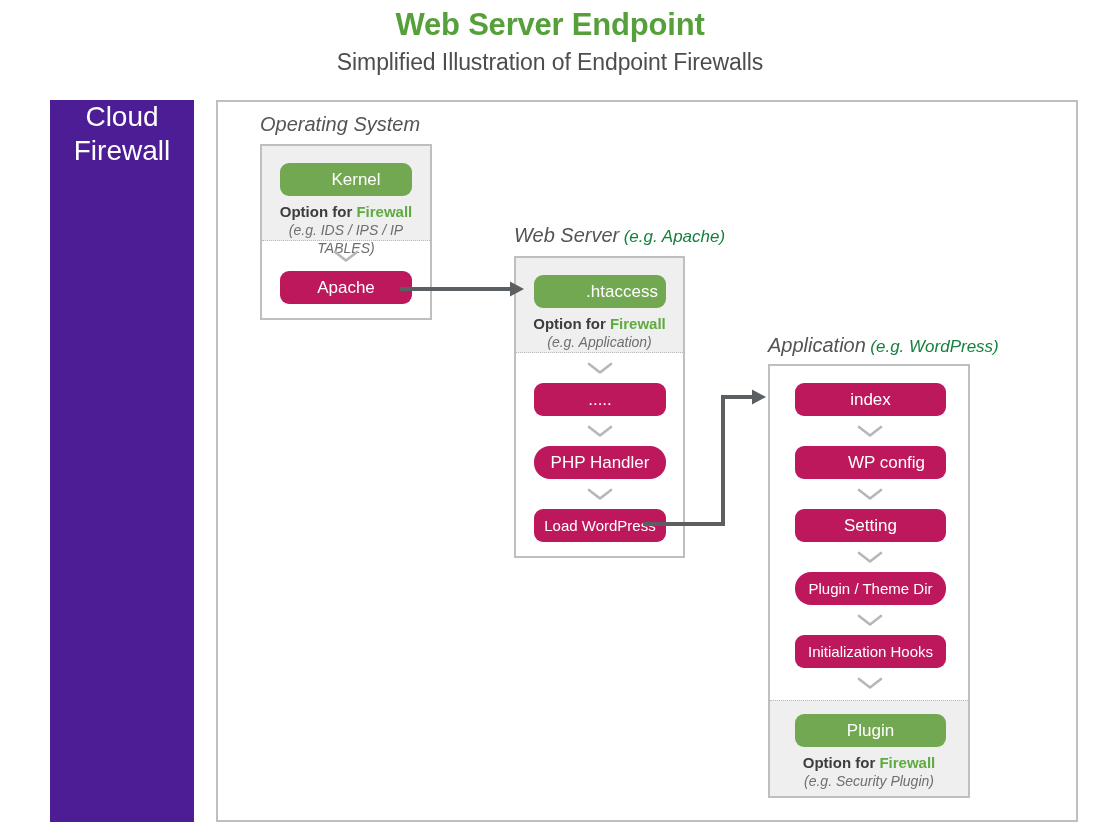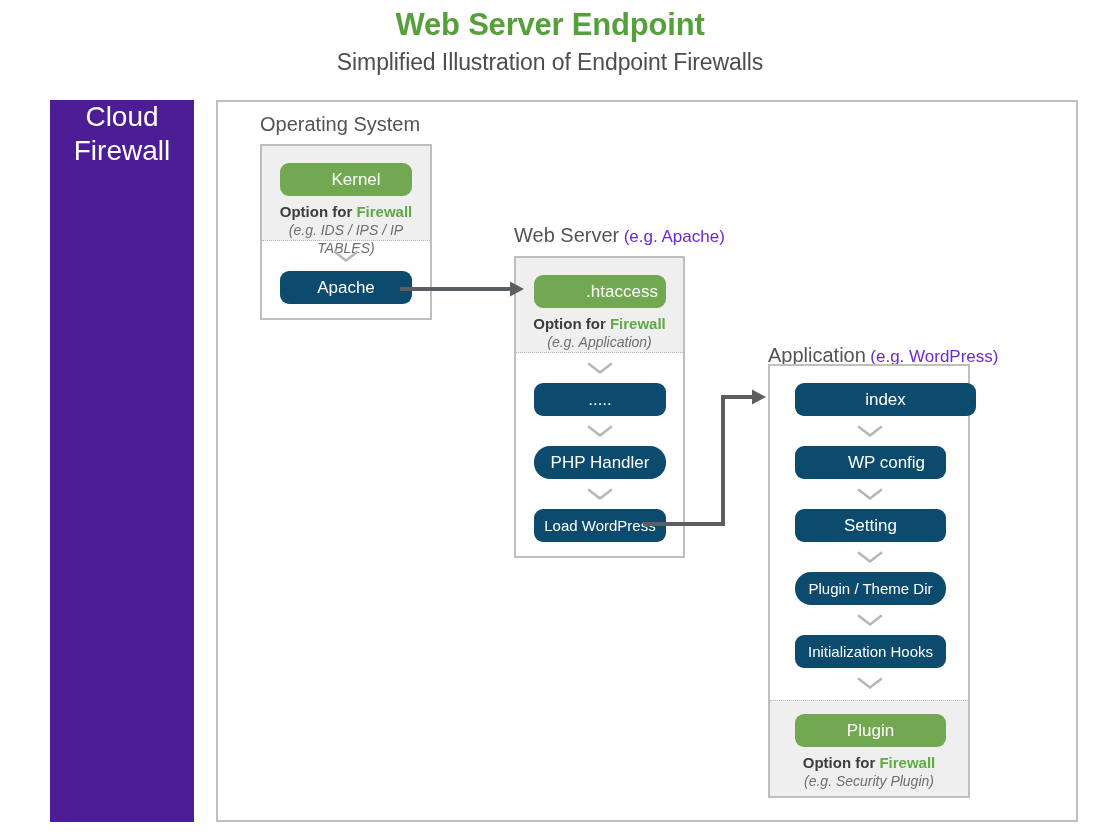--- a/index.html
+++ b/index.html
@@ -30,43 +30,43 @@
     color:#ffffff;font-size:28px;line-height:34px;text-align:center;font-weight:normal;
   }
 
   
   .outer-panel{
     position:absolute;left:216px;top:100px;width:862px;height:722px;
     background:#ffffff;border:2px solid #bfbfbf;box-sizing:border-box;
   }
 
   
-  .section-label{position:absolute;white-space:nowrap;}
+  .section-label{position:absolute;white-space:nowrap;font-style:italic;}
   .section-label .main{font-size:20px;color:#545454;}
-  .section-label .paren{font-size:17px;color:#6d28d9;}
+  .section-label .paren{font-size:17px;color:#15803d;}
 
   
   .inner-box{
     position:absolute;background:#ffffff;border:2px solid #bfbfbf;
     box-sizing:border-box;
   }
   .tint{
     position:absolute;left:0;right:0;background:#efefef;box-sizing:border-box;
   }
   .tint.top{top:0;border-bottom:1px dotted #b9b9b9;}
   .tint.bottom{bottom:0;border-top:1px dotted #b9b9b9;}
 
   
   .pill{
     position:absolute;border-radius:9px;display:flex;align-items:center;
     justify-content:center;color:#ffffff;font-size:17px;box-sizing:border-box;
     white-space:nowrap;
   }
   .pill.green{background:#73a852;}
-  .pill.dark{background:#0c4a6e;}
+  .pill.dark{background:#be185d;}
   .pill.small{font-size:15px;}
 
   
   .option{
     position:absolute;text-align:center;width:100%;left:0;
   }
   .option .line1{font-size:15px;font-weight:bold;color:#3d3d3d;line-height:19px;}
   .option .line1 .fw{color:#5faa41;}
   .option .line2{font-size:14px;font-style:italic;color:#6e6e6e;line-height:18px;}
 
@@ -162,28 +162,28 @@
       <svg width="26" height="14" viewBox="0 0 26 14">
           <polyline points="2,3 13,11.5 24,3" fill="none" stroke="#b7b7b7" stroke-width="2.6" stroke-linecap="round" stroke-linejoin="round"></polyline>
         </svg>
     </div>
 
     <div class="pill dark small" style="left:18px;top:251px;width:132px;height:33px;">
       <span>Load WordPress</span>
     </div>
   </div>
 
-  <div class="section-label" style="left:768px;top:344px;">
+  <div class="section-label" style="left:768px;top:334px;">
     <span class="main">Application</span> <span class="paren">(e.g. WordPress)</span>
   </div>
 
   <div class="inner-box" style="left:768px;top:364px;width:202px;height:434px;">
     <div class="tint bottom" style="height:96px;"></div>
 
-    <div class="pill dark" style="left:25px;top:17px;width:181px;height:33px;">
+    <div class="pill dark" style="left:25px;top:17px;width:151px;height:33px;">
       <span>index</span>
     </div>
 
     <div class="chev" style="left:87px;top:58px;">
       <svg width="26" height="14" viewBox="0 0 26 14">
           <polyline points="2,3 13,11.5 24,3" fill="none" stroke="#b7b7b7" stroke-width="2.6" stroke-linecap="round" stroke-linejoin="round"></polyline>
         </svg>
     </div>
 
     <div class="pill dark" style="left:25px;top:80px;width:151px;height:33px;padding-left:32px;">

